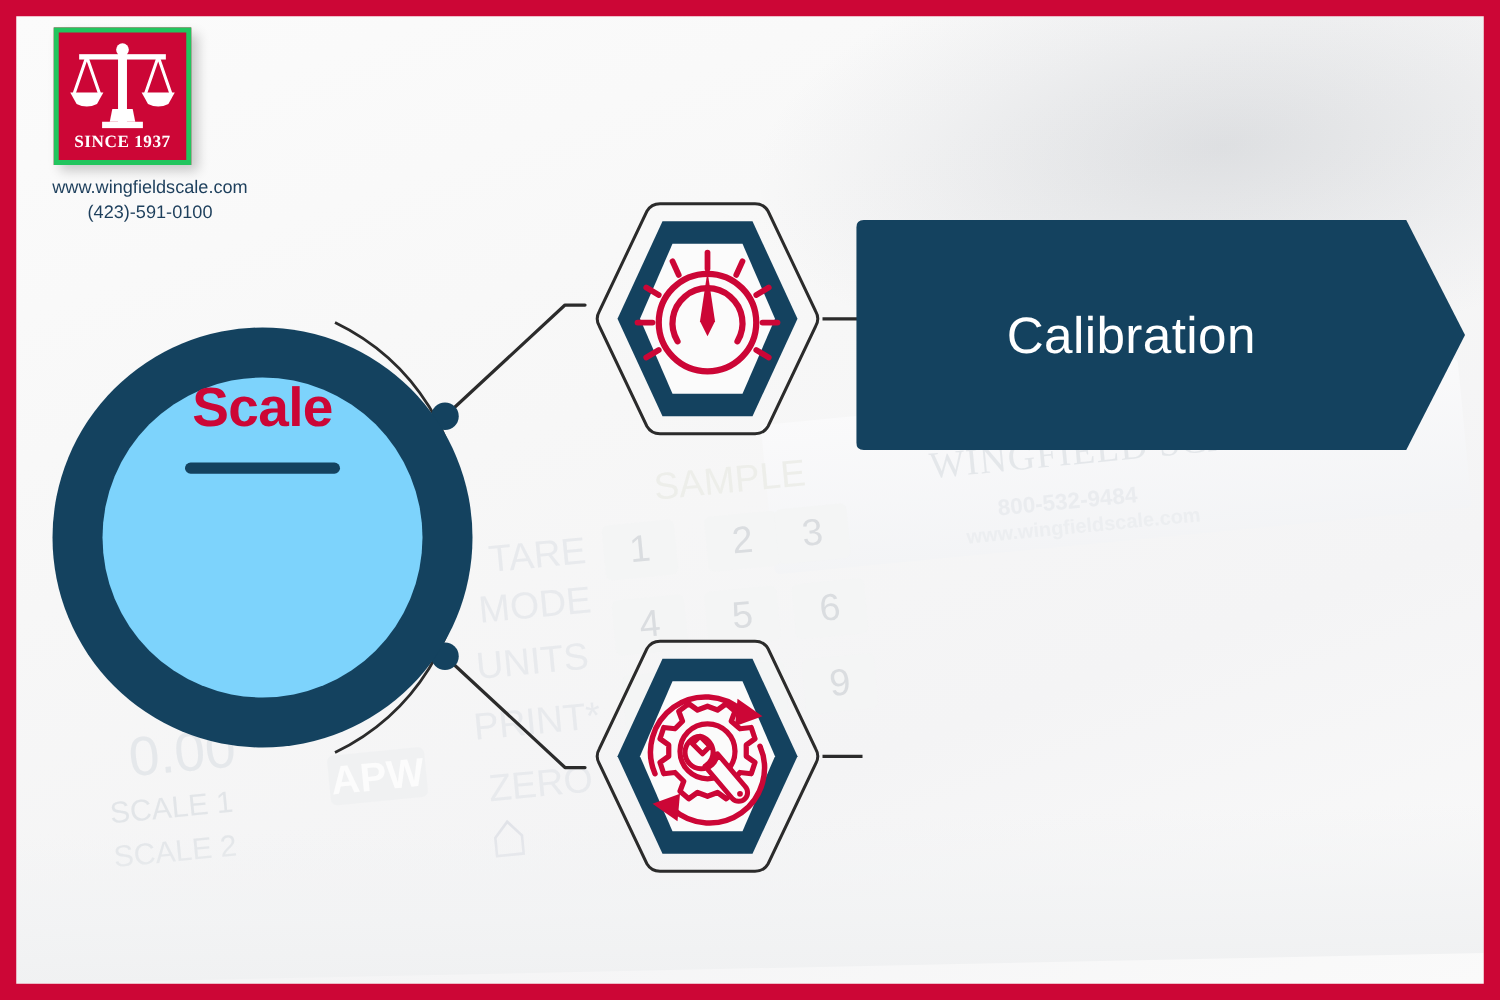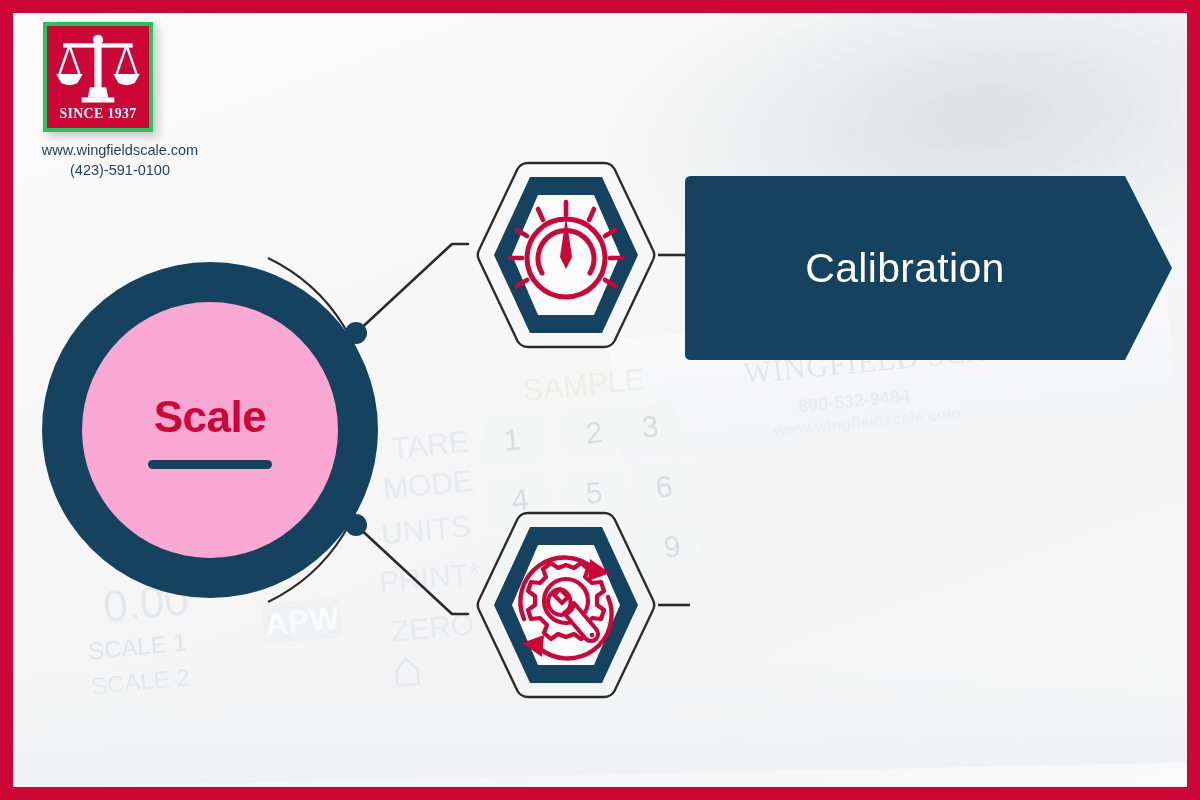--- a/index.html
+++ b/index.html
@@ -135,25 +135,24 @@
     border-radius: 50%;
     background: #14425f;
     z-index: 10;
     display: flex;
     align-items: center;
     justify-content: center;
   }
   .hub-inner {
     width: 256px; height: 256px;
     border-radius: 50%;
-    background: #f9a8d4;
+    background: #7dd3fc;
     display: flex;
     flex-direction: column;
     align-items: center;
-    justify-content: center;
   }
   .hub-title {
     color: #cc0636;
     font-weight: bold;
     font-size: 44px;
     line-height: 50px;
     text-align: center;
     letter-spacing: -0.5px;
   }
   .hub-rule {

